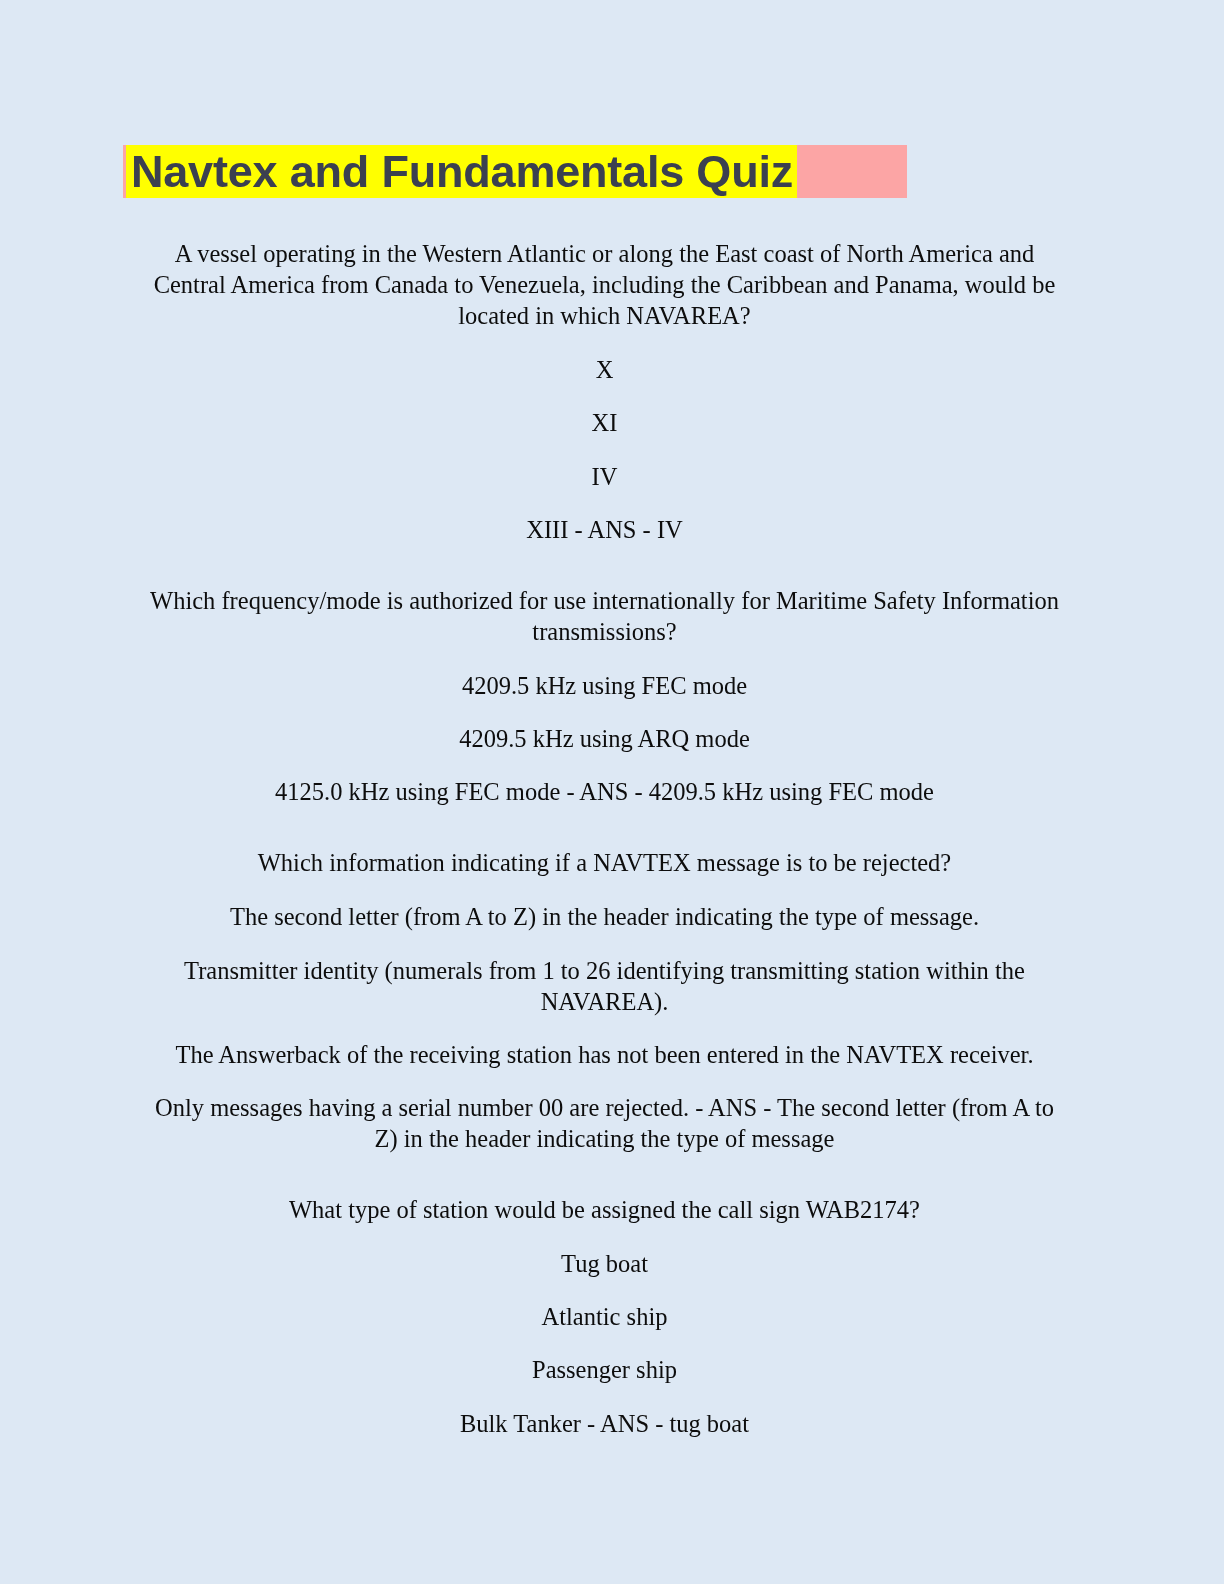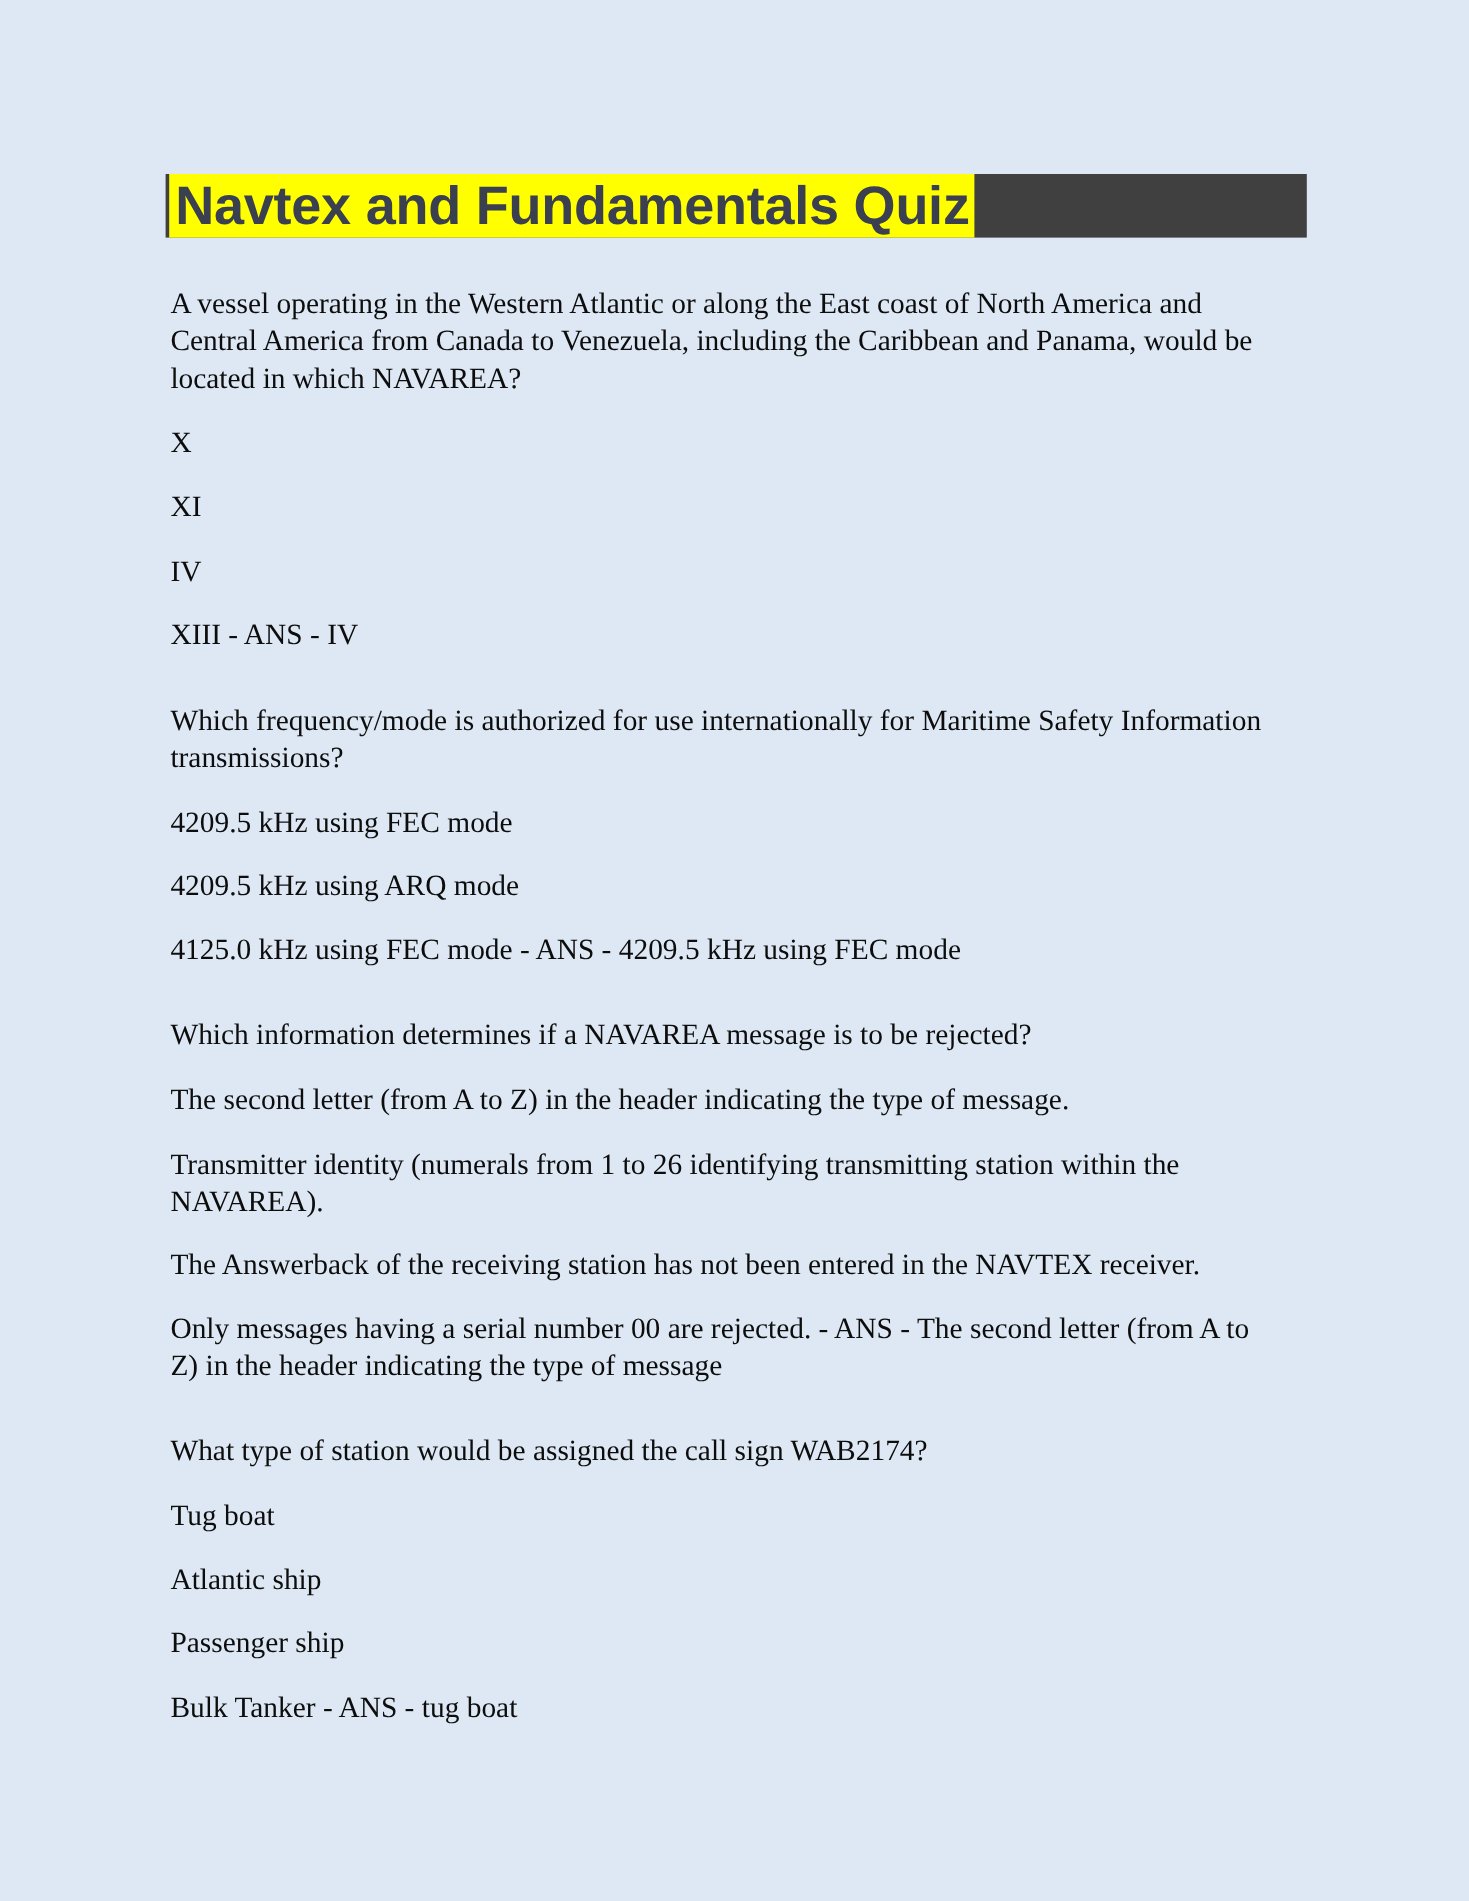--- a/index.html
+++ b/index.html
@@ -17,25 +17,25 @@
   .page {
     position: relative;
     width: 1224px;
     height: 1584px;
     box-sizing: border-box;
   }
 
   
   .title-band {
     position: absolute;
-    left: 138px;
+    left: 123px;
     top: 145px;
-    width: 951px;
+    width: 784px;
     height: 53px;
-    background: #404040;
+    background: #fca5a5;
     display: flex;
     align-items: center;
   }
   .title-highlight {
     display: inline-block;
     background: #ffff00;
     padding: 0 4px 0 5px;
     height: 53px;
     line-height: 53px;
     margin-left: 3px;
@@ -64,21 +64,21 @@
   .qblock:last-child {
     margin-bottom: 0;
     font-family: Liberation Serif, serif;
   }
 
   p.line {
     margin: 0 0 22px 0;
     font-size: 24.5px;
     line-height: 1.27;
     color: #0d0d0d;
-    text-align: left;
+    text-align: center;
   }
   p.line:last-child {
     margin-bottom: 0;
   }
 
   p.question {
     margin-bottom: 23px;
   }
 </style>
 </head>
@@ -103,21 +103,21 @@
     </div>
 
     <div class="qblock">
       <p class="line question">Which frequency/mode is authorized for use internationally for Maritime Safety Information transmissions?</p>
       <p class="line">4209.5 kHz using FEC mode</p>
       <p class="line">4209.5 kHz using ARQ mode</p>
       <p class="line">4125.0 kHz using FEC mode - ANS - 4209.5 kHz using FEC mode</p>
     </div>
 
     <div class="qblock">
-      <p class="line question">Which information determines if a NAVAREA message is to be rejected?</p>
+      <p class="line question">Which information indicating if a NAVTEX message is to be rejected?</p>
       <p class="line">The second letter (from A to Z) in the header indicating the type of message.</p>
       <p class="line">Transmitter identity (numerals from 1 to 26 identifying transmitting station within the NAVAREA).</p>
       <p class="line">The Answerback of the receiving station has not been entered in the NAVTEX receiver.</p>
       <p class="line">Only messages having a serial number 00 are rejected. - ANS - The second letter (from A to Z) in the header indicating the type of message</p>
     </div>
 
     <div class="qblock">
       <p class="line question">What type of station would be assigned the call sign WAB2174?</p>
       <p class="line">Tug boat</p>
       <p class="line">Atlantic ship</p>

